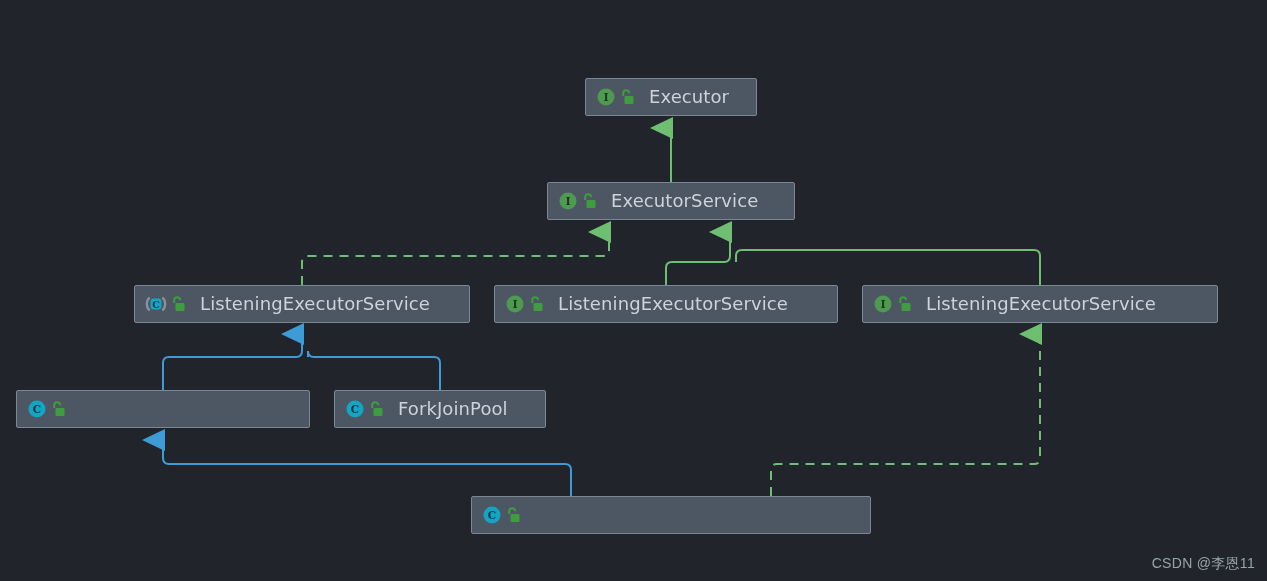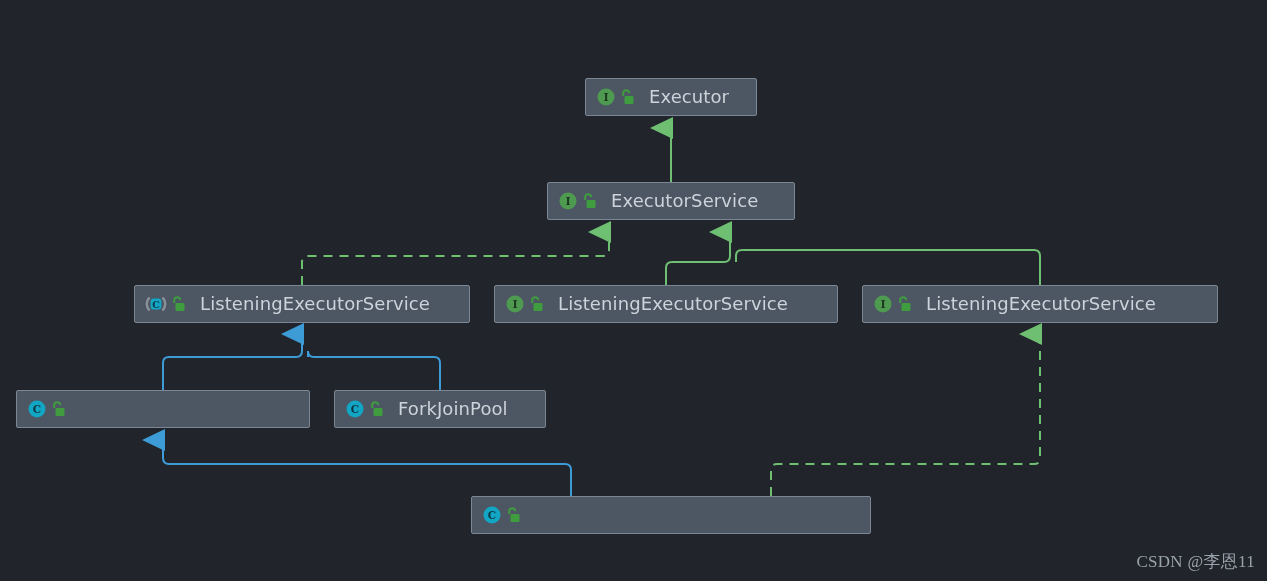--- a/index.html
+++ b/index.html
@@ -49,22 +49,22 @@
     gap: 3px;
   }
   .ic {
     display: block;
   }
   .watermark {
     position: absolute;
     right: 12px;
     bottom: 8px;
     color: #9aa2ac;
-    font-size: 17px;
-    font-family: Liberation Serif, serif;
+    font-size: 14px;
+    font-family: Liberation Sans, sans-serif;
     letter-spacing: 0.3px;
   }
 </style>
 </head>
 <body>
 
 <div id="canvas">
 
   <svg id="edges" width="1267" height="581" viewBox="0 0 1267 581">
     <defs>

